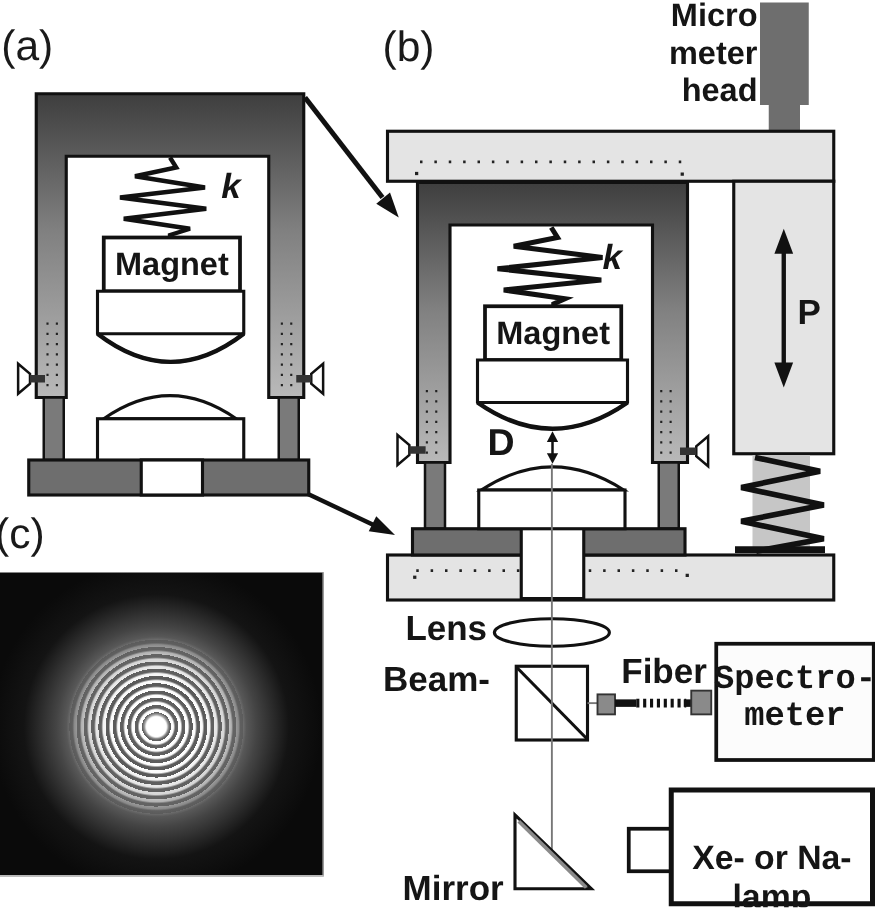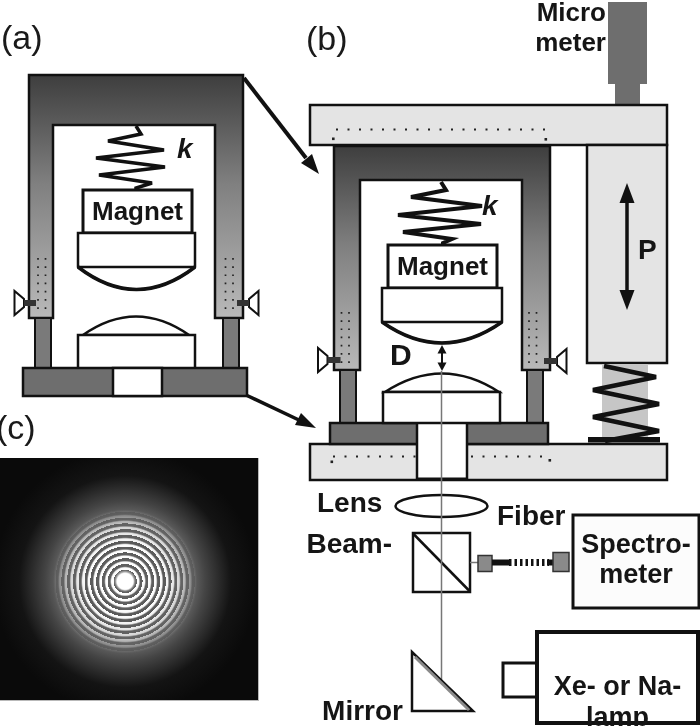--- a/index.html
+++ b/index.html
@@ -200,40 +200,41 @@
     <div class="core"></div>
   </div>
 
   <div class="panel-lbl" style="left:1px;top:20px;">(a)</div>
   <div class="panel-lbl" style="left:306px;top:21px;">(b)</div>
   <div class="panel-lbl" style="left:-4px;top:410px;">(c)</div>
 
   <div class="lbl" style="left:426px;top:-3px;width:180px;text-align:right;font-size:26px;line-height:30px;">
     <div>Micro</div>
     <div>meter</div>
+    <div>head</div>
   </div>
 
   <div class="lbl" style="left:177px;top:134px;font-size:28px;font-style:italic;">k</div>
   <div class="lbl" style="left:482px;top:191px;font-size:28px;font-style:italic;">k</div>
 
   <div class="lbl center-box" style="left:83px;top:190px;width:109px;height:43px;font-size:26px;">Magnet</div>
   <div class="lbl center-box" style="left:388px;top:245px;width:109px;height:43px;font-size:26px;">Magnet</div>
 
   <div class="lbl" style="left:638px;top:235px;font-size:28px;">P</div>
   <div class="lbl" style="left:390px;top:339px;font-size:30px;">D</div>
 
-  <div class="lbl" style="left:317px;top:488px;width:80px;text-align:left;font-size:28px;">Lens</div>
+  <div class="lbl" style="left:317px;top:488px;width:80px;text-align:center;font-size:28px;">Lens</div>
 
   <div class="lbl" style="left:272px;top:528px;width:120px;text-align:right;font-size:28px;line-height:31px;">
     <div>Beam-</div>
   </div>
 
-  <div class="lbl" style="left:497px;top:501px;font-size:28px;">Fiber</div>
-
-  <div class="lbl center-box" style="left:573px;top:515px;width:126px;height:88px;font-size:27px;line-height:30px;">
+  <div class="lbl" style="left:497px;top:522px;font-size:28px;">Fiber</div>
+
+  <div class="lbl center-box" style="left:573px;top:515px;width:126px;height:88px;font-size:27px;line-height:30px;font-family:Liberation Mono, monospace;">
     <div>
       <div>Spectro-</div>
       <div>meter</div>
     </div>
   </div>
 
   <div class="lbl" style="left:283px;top:696px;width:120px;text-align:right;font-size:28px;">Mirror</div>
 
   <div class="lbl center-box" style="left:537px;top:656px;width:161px;height:91px;font-size:27px;line-height:31px;">
     <div>

